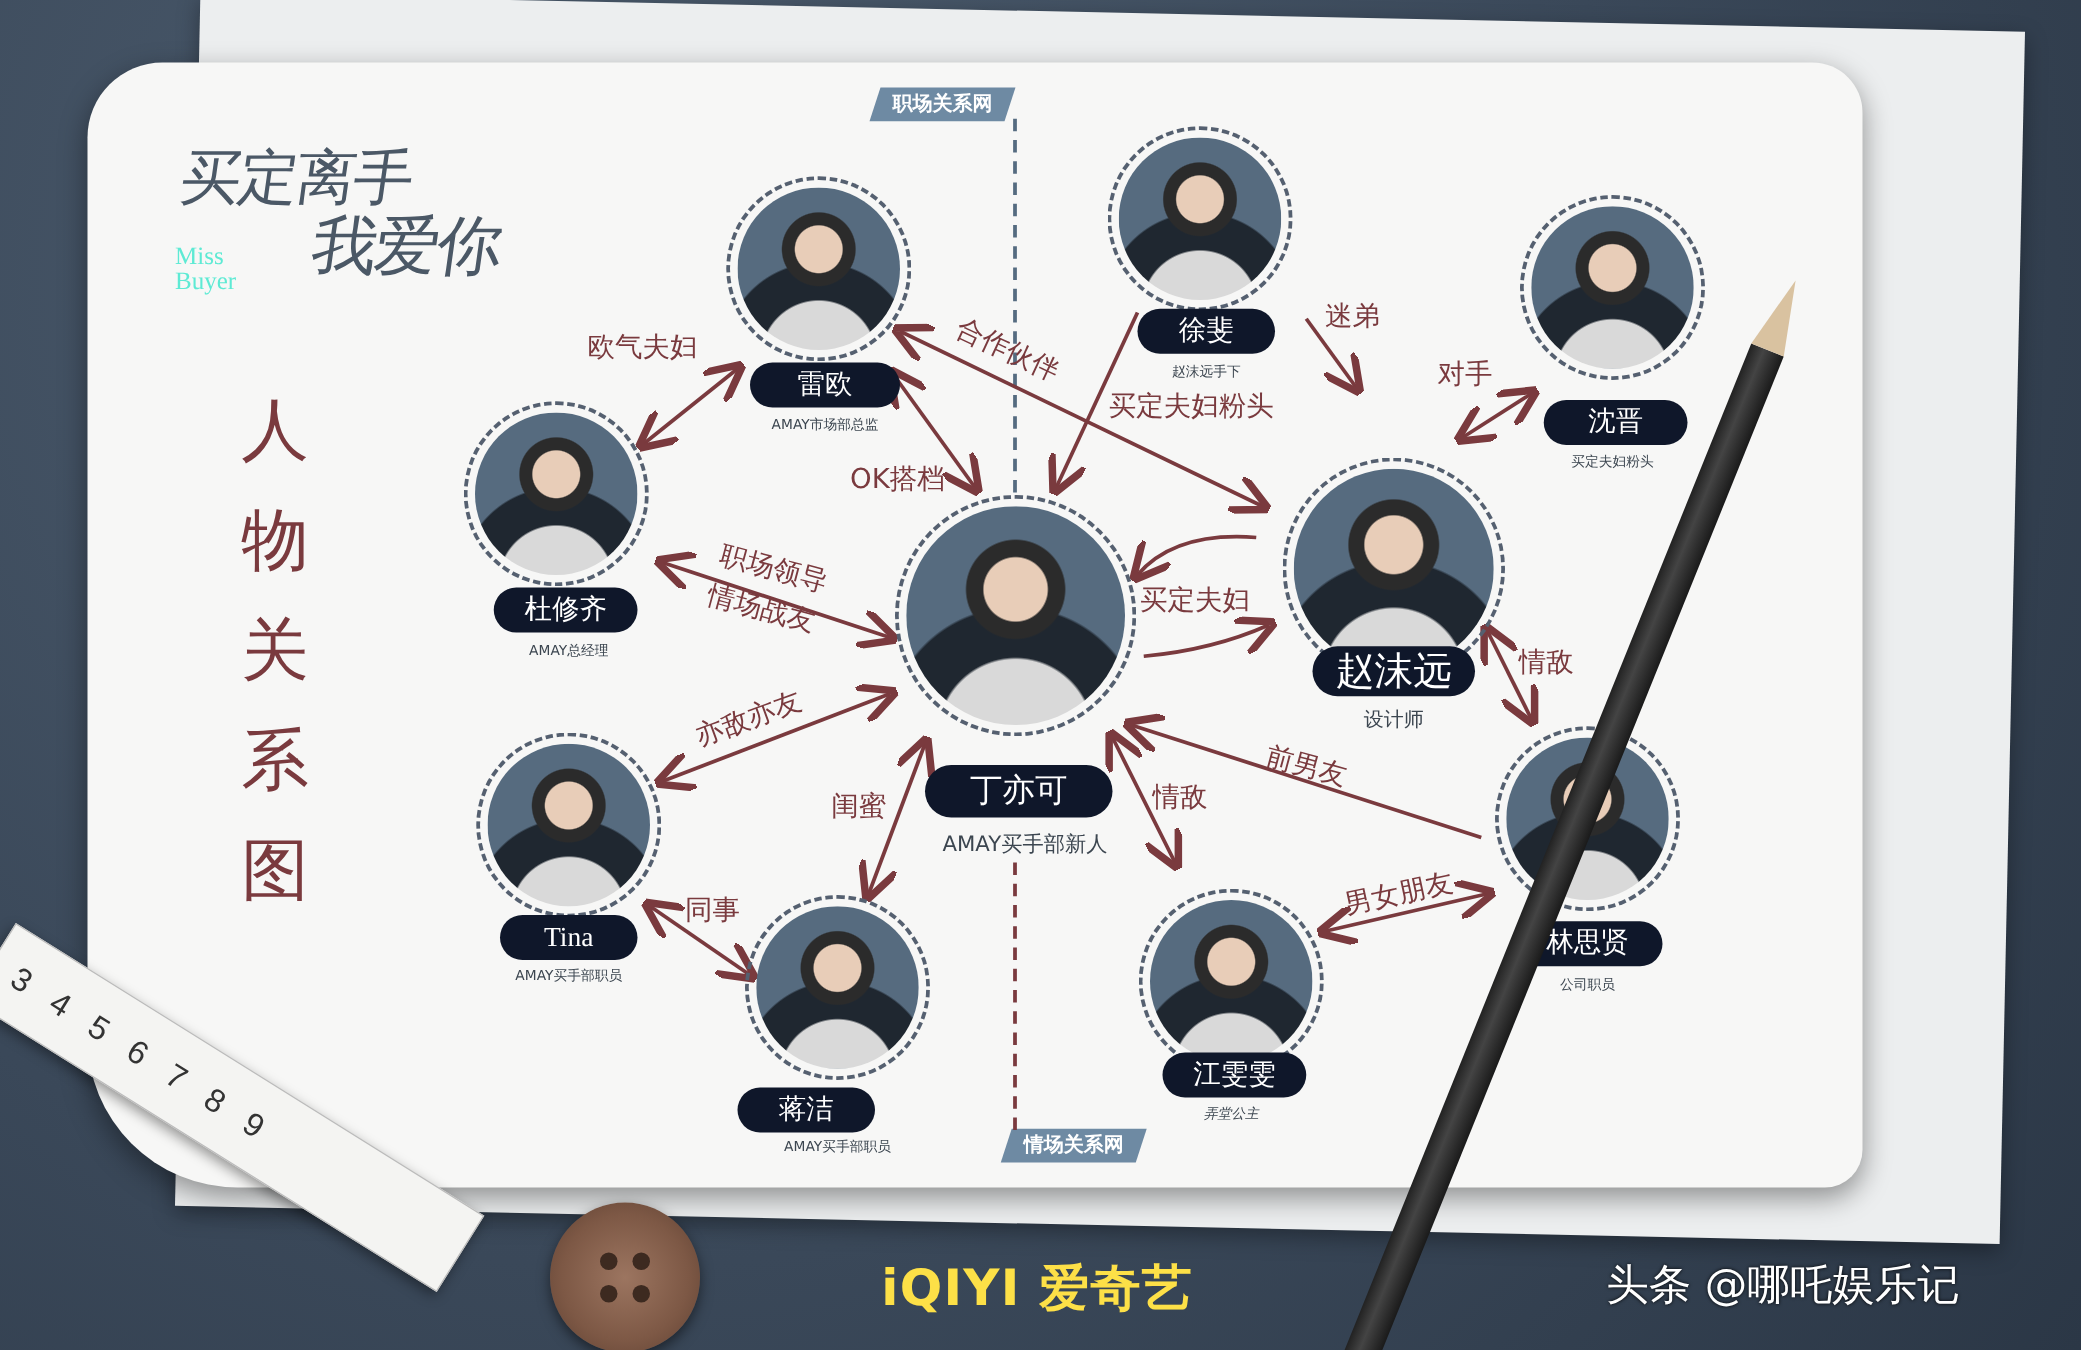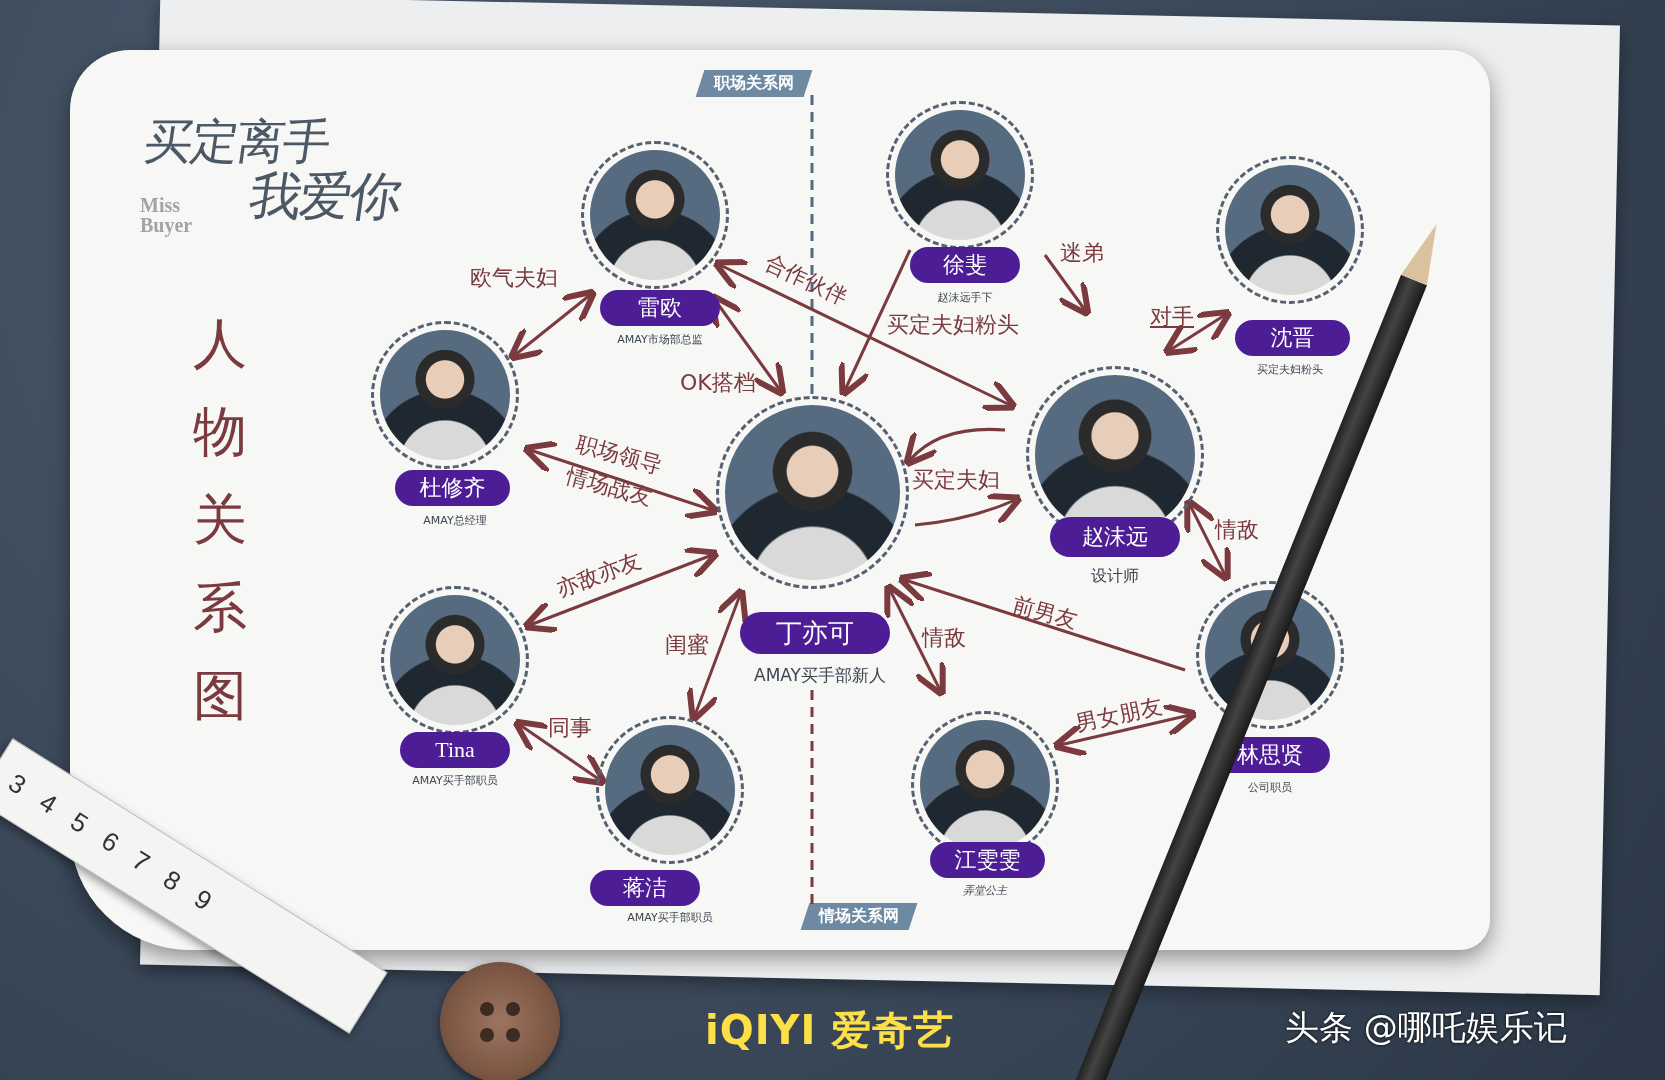--- a/index.html
+++ b/index.html
@@ -7,30 +7,30 @@
     background:#3c4b5c;
     background-image:radial-gradient(circle at 30% 20%,#4d5d6f 0%,#3a4859 55%,#2b3746 100%);
     font-family:"DejaVu Sans","Liberation Sans",sans-serif;}
   .paper-back{position:absolute;left:150px;top:10px;width:1460px;height:970px;background:#eceeef;
     transform:rotate(1.2deg);box-shadow:0 6px 18px rgba(0,0,0,.35);}
   .paper{position:absolute;left:70px;top:50px;width:1420px;height:900px;background:#f7f7f6;
     border-radius:60px 40px 30px 120px;box-shadow:0 8px 22px rgba(0,0,0,.4);overflow:hidden;}
   .logo{position:absolute;left:140px;top:110px;width:320px;height:140px;}
   .logo .cn1{position:absolute;left:5px;top:0;font-family:"DejaVu Serif",serif;font-size:48px;color:#4b5866;letter-spacing:-2px;transform:skewX(-8deg);}
   .logo .cn2{position:absolute;left:110px;top:52px;font-family:"DejaVu Serif",serif;font-size:52px;color:#4b5866;letter-spacing:-2px;transform:skewX(-8deg);}
-  .logo .en{position:absolute;left:0;top:85px;font-family:"Liberation Serif",serif;font-size:20px;line-height:20px;color:#a3a3a3;font-weight:bold;}
+  .logo .en{position:absolute;left:0;top:85px;font-family:"Liberation Serif",serif;font-size:20px;line-height:20px;color:#5eead4;}
   .vtitle{position:absolute;left:185px;top:300px;width:70px;font-family:"DejaVu Serif",serif;font-size:54px;line-height:88px;color:#7a3a3e;text-align:center;}
   .net-tag{position:absolute;background:#6e8aa3;color:#fff;font-weight:bold;font-size:16px;padding:3px 14px;transform:skewX(-18deg);}
   .net-tag span{display:inline-block;transform:skewX(18deg);}
   svg.lines{position:absolute;left:0;top:0;}
   .person{position:absolute;}
   .avatar{position:absolute;border-radius:50%;background:#566b7f;
     background-image:radial-gradient(circle at 50% 38%,#e8cdb8 0 18%,#2b2b2b 19% 28%,transparent 29%),radial-gradient(circle at 50% 105%,#d9d9d9 0 30%,#1f2730 31% 50%,transparent 51%);
     outline:3px dashed #556070;outline-offset:6px;}
-  .namepill{position:absolute;background:#4c1d95;color:#fff;border-radius:18px;text-align:center;font-family:"DejaVu Serif",serif;font-size:22px;line-height:36px;height:36px;}
+  .namepill{position:absolute;background:#0f172a;color:#fff;border-radius:18px;text-align:center;font-family:"DejaVu Serif",serif;font-size:22px;line-height:36px;height:36px;}
   .role{position:absolute;text-align:center;color:#3c4650;font-size:11px;white-space:nowrap;}
   .rel{position:absolute;color:#7a3a3e;font-size:22px;white-space:nowrap;}
   .ruler{position:absolute;left:-40px;top:850px;width:420px;height:70px;background:#f4f4f2;transform:rotate(32deg);
     border:1px solid #bbb;font-family:"Liberation Sans",sans-serif;font-size:26px;color:#333;letter-spacing:22px;padding-left:20px;line-height:70px;box-shadow:0 4px 10px rgba(0,0,0,.4);}
   .button{position:absolute;left:440px;top:962px;width:120px;height:120px;border-radius:50%;background:radial-gradient(circle,#9c7560 0%,#7d5845 60%,#5c3f31 100%);box-shadow:0 4px 10px rgba(0,0,0,.5);}
   .button i{position:absolute;width:14px;height:14px;border-radius:50%;background:#3d2a20;}
   .pencil{position:absolute;left:1400px;top:280px;width:28px;height:900px;background:linear-gradient(90deg,#222 0%,#444 40%,#1a1a1a 100%);transform:rotate(22deg);transform-origin:top center;}
   .pencil::before{content:"";position:absolute;top:-60px;left:0;width:0;height:0;border-left:14px solid transparent;border-right:14px solid transparent;border-bottom:60px solid #d9c2a0;}
   .iqiyi{position:absolute;left:705px;top:1003px;color:#fde047;font-weight:bold;font-size:40px;letter-spacing:1px;}
   .watermark{position:absolute;left:1285px;top:1005px;color:#fff;font-size:34px;text-shadow:0 0 3px #000;}
@@ -101,21 +101,21 @@
   <div class="namepill" style="left:395px;top:470px;width:115px;">杜修齐</div>
   <div class="role" style="left:360px;top:513px;width:190px;">AMAY总经理</div>
 </div>
 <div class="person">
   <div class="avatar" style="left:725px;top:405px;width:175px;height:175px;"></div>
   <div class="namepill" style="left:740px;top:612px;width:150px;font-size:26px;height:42px;line-height:42px;border-radius:21px;">丁亦可</div>
   <div class="role" style="left:720px;top:664px;width:200px;font-size:17px;">AMAY买手部新人</div>
 </div>
 <div class="person">
   <div class="avatar" style="left:1035px;top:375px;width:160px;height:160px;"></div>
-  <div class="namepill" style="left:1050px;top:517px;width:130px;font-size:22px;height:40px;line-height:40px;border-radius:20px;text-align:center;">赵沫远</div>
+  <div class="namepill" style="left:1050px;top:517px;width:130px;font-size:31px;height:40px;line-height:40px;border-radius:20px;text-align:center;">赵沫远</div>
   <div class="role" style="left:1055px;top:566px;width:120px;font-size:16px;">设计师</div>
 </div>
 <div class="person">
   <div class="avatar" style="left:390px;top:595px;width:130px;height:130px;"></div>
   <div class="namepill" style="left:400px;top:732px;width:110px;font-family:'Liberation Serif',serif;">Tina</div>
   <div class="role" style="left:360px;top:773px;width:190px;">AMAY买手部职员</div>
 </div>
 <div class="person">
   <div class="avatar" style="left:605px;top:725px;width:130px;height:130px;"></div>
   <div class="namepill" style="left:590px;top:870px;width:110px;">蒋洁</div>
@@ -130,21 +130,21 @@
   <div class="avatar" style="left:1205px;top:590px;width:130px;height:130px;"></div>
   <div class="namepill" style="left:1210px;top:737px;width:120px;">林思贤</div>
   <div class="role" style="left:1210px;top:780px;width:120px;">公司职员</div>
 </div>
 
 <div class="rel" style="left:470px;top:263px;">欧气夫妇</div>
 <div class="rel" style="left:762px;top:265px;transform:rotate(25deg);">合作伙伴</div>
 <div class="rel" style="left:680px;top:368px;">OK搭档</div>
 <div class="rel" style="left:1060px;top:238px;">迷弟</div>
 <div class="rel" style="left:887px;top:310px;">买定夫妇粉头</div>
-<div class="rel" style="left:1150px;top:302px;text-decoration:underline;">对手</div>
+<div class="rel" style="left:1150px;top:284px;">对手</div>
 <div class="rel" style="left:575px;top:440px;transform:rotate(15deg);">职场领导</div>
 <div class="rel" style="left:565px;top:472px;transform:rotate(15deg);">情场战友</div>
 <div class="rel" style="left:912px;top:465px;">买定夫妇</div>
 <div class="rel" style="left:555px;top:560px;transform:rotate(-20deg);">亦敌亦友</div>
 <div class="rel" style="left:665px;top:630px;">闺蜜</div>
 <div class="rel" style="left:548px;top:713px;">同事</div>
 <div class="rel" style="left:922px;top:623px;">情敌</div>
 <div class="rel" style="left:1012px;top:598px;transform:rotate(15deg);">前男友</div>
 <div class="rel" style="left:1215px;top:515px;">情敌</div>
 <div class="rel" style="left:1075px;top:700px;transform:rotate(-12deg);">男女朋友</div>

